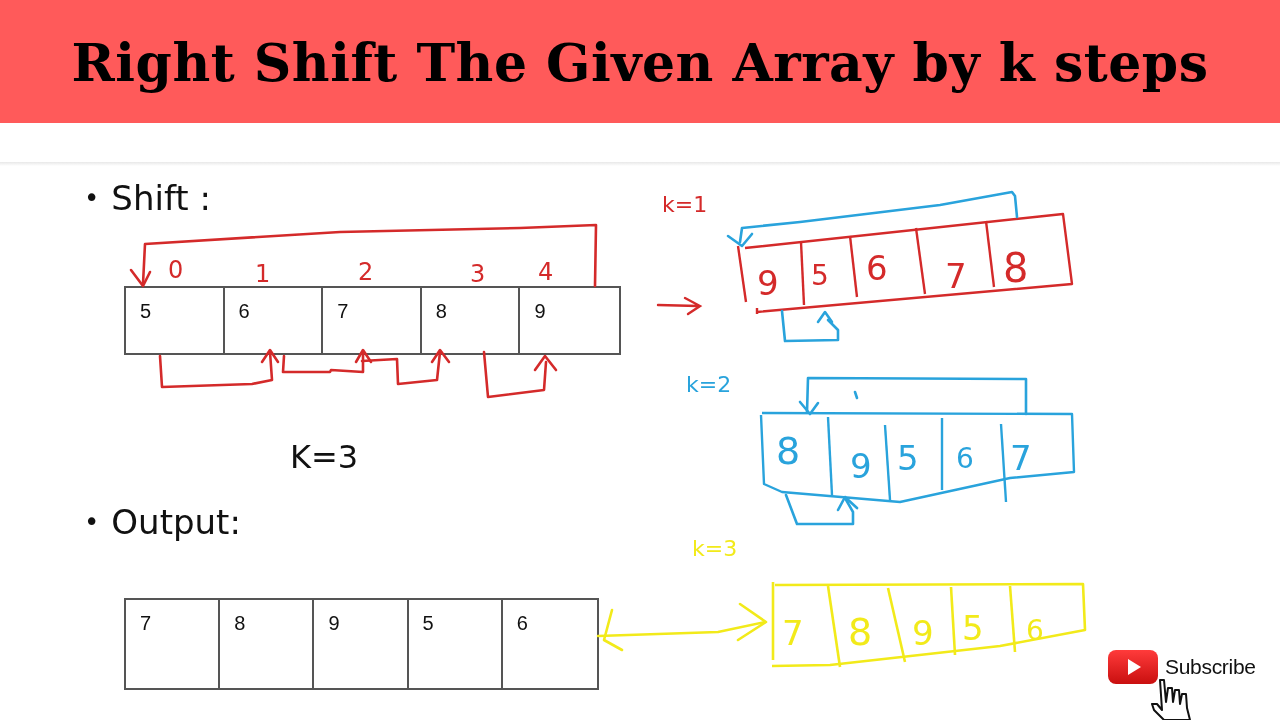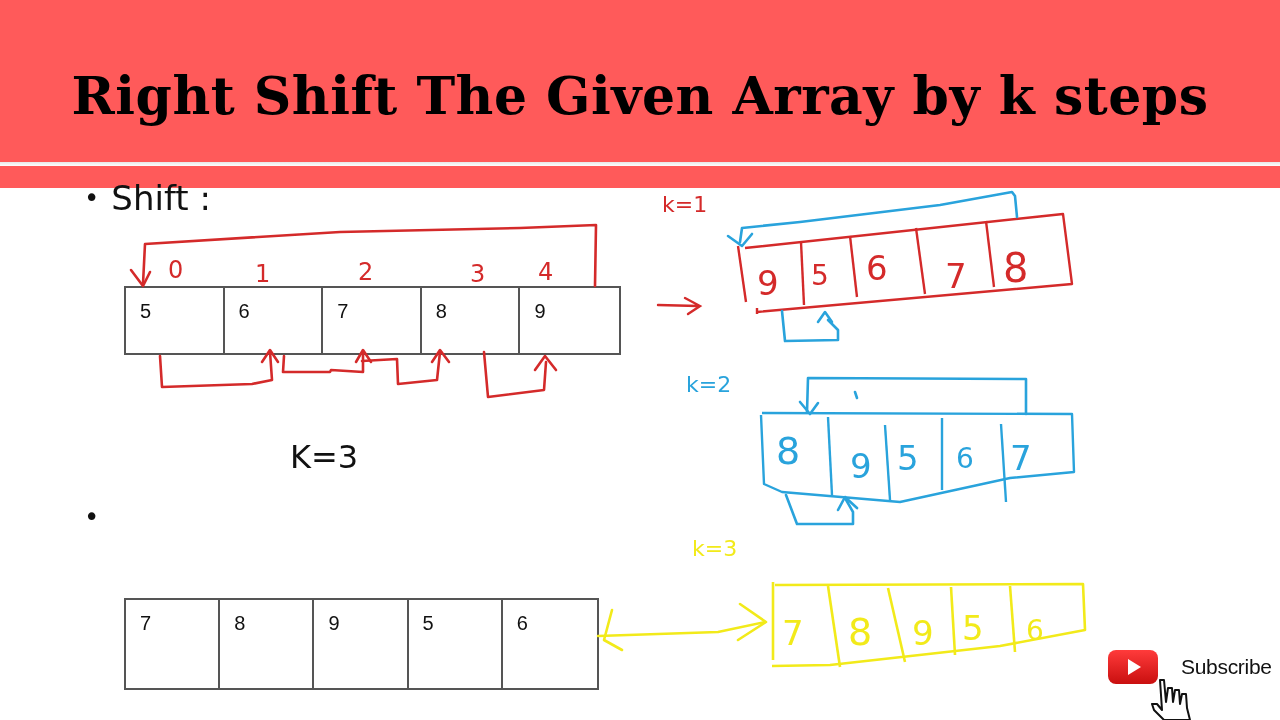--- a/index.html
+++ b/index.html
@@ -1,20 +1,20 @@
 <!DOCTYPE html>
 <html><head>
 <meta charset="utf-8">
 <style>
   * { margin: 0; padding: 0; box-sizing: border-box; }
   html, body { width: 1280px; height: 720px; overflow: hidden; background: #ffffff; }
   body { position: relative; font-family: "DejaVu Sans", sans-serif; }
 
   .banner {
-    position: absolute; left: 0; top: 0; width: 1280px; height: 188px;
+    position: absolute; left: 0; top: 0; width: 1280px; height: 123px;
     background: #ff5a5a;
     display: flex; align-items: center; justify-content: center;
   }
   .banner-title {
     font-family: "DejaVu Serif", serif;
     font-weight: bold; font-size: 52px; color: #000;
     letter-spacing: 0.5px;
     margin-top: 2px;
   }
   .banner-shadow {
@@ -59,21 +59,21 @@
     background: linear-gradient(#ff3b3b, #c90f0f);
     display: flex; align-items: center; justify-content: center;
   }
   .yt-play {
     width: 0; height: 0;
     border-top: 8px solid transparent; border-bottom: 8px solid transparent;
     border-left: 13px solid #ffffff; margin-left: 3px;
   }
   .subscribe-label {
     font-family: "Liberation Sans", sans-serif; font-size: 21px; color: #111;
-    margin-left: 23px; letter-spacing: -0.3px;
+    margin-left: 7px; letter-spacing: -0.3px;
   }
   .cursor-hand { position: absolute; left: 1150px; top: 676px; }
 </style>
 </head>
 <body>
 
 <div class="banner">
   <div class="banner-title">Right Shift The Given Array by k steps</div>
 </div>
 <div class="banner-shadow"></div>
@@ -88,20 +88,21 @@
   <div class="cell">6</div>
   <div class="cell">7</div>
   <div class="cell">8</div>
   <div class="cell">9</div>
 </div>
 
 <div class="k-label">K=3</div>
 
 <div class="bullet" style="left:84px; top:502px;">
   <span class="dot">•</span>
+  <span>Output:</span>
 </div>
 
 <div class="array" id="output-array">
   <div class="cell">7</div>
   <div class="cell">8</div>
   <div class="cell">9</div>
   <div class="cell">5</div>
   <div class="cell">6</div>
 </div>
 

